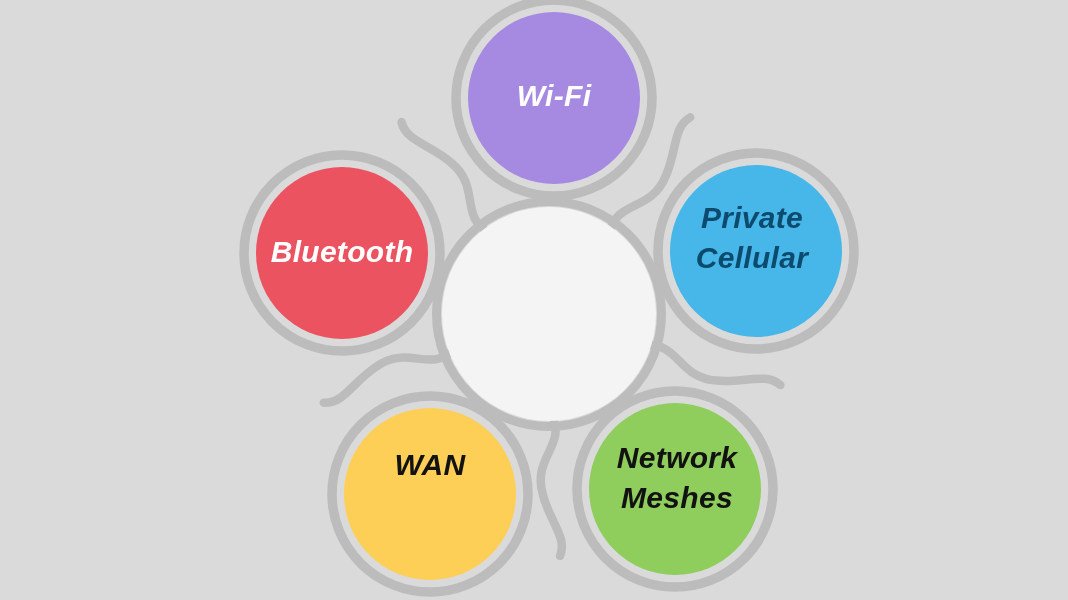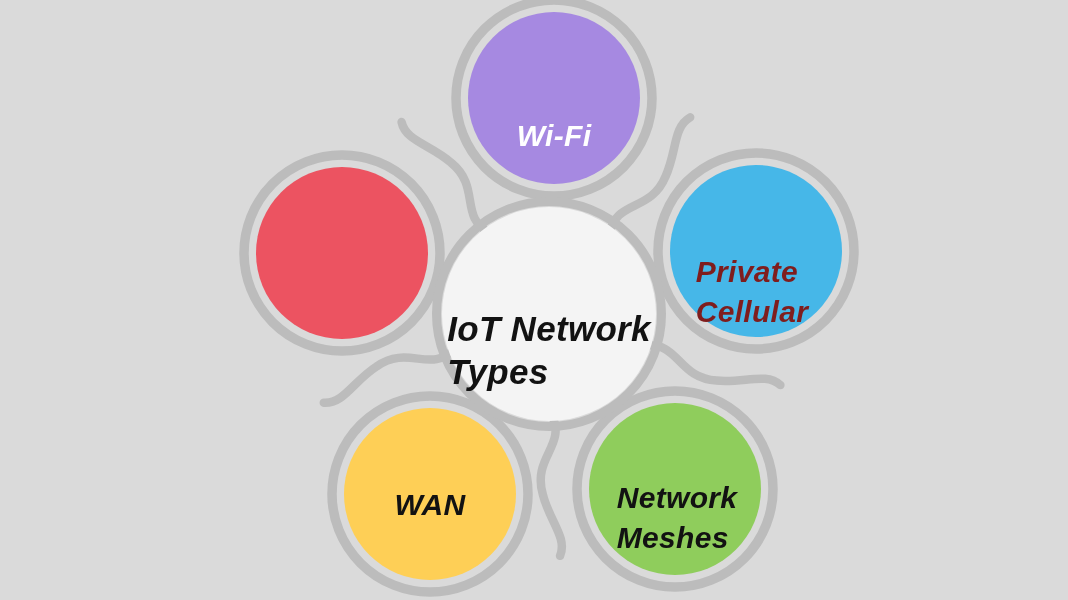--- a/index.html
+++ b/index.html
@@ -34,24 +34,24 @@
   }
   .center-ring {
     fill: none;
     stroke-width: 9;
   }
   .label {
     position: absolute;
     transform: translate(-50%, -50%);
     font-style: italic;
     font-weight: 700;
+    text-align: center;
     white-space: pre-line;
     letter-spacing: 0.3px;
     user-select: none;
-    margin-top: 40px;
   }
   .label-node {
     font-size: 30px;
     line-height: 1.32;
   }
   .label-center {
     font-size: 35px;
     line-height: 1.24;
   }
 </style>
@@ -83,26 +83,25 @@
 
     <g>
       <circle cx="554" cy="98" r="86" fill="#a689e1"></circle>
       <circle cx="342" cy="253" r="86" fill="#ec5361"></circle>
       <circle cx="756" cy="251" r="86" fill="#46b7e8"></circle>
       <circle cx="430" cy="494" r="86" fill="#fecf56"></circle>
       <circle cx="675" cy="489" r="86" fill="#8fcd5c"></circle>
     </g>
   </svg>
 
-  <div class="label label-center" style="left: 549px; top: 310px; color: rgb(18, 18, 18);">IoT Network
-Types</div>
 
   <div class="label label-node" style="left: 554px; top: 96px; color: rgb(255, 255, 255);">Wi-Fi</div>
 
+  <div class="label label-node" style="left: 342px; top: 252px; color: rgb(255, 255, 255);">Bluetooth</div>
 
-  <div class="label label-node" style="left: 752px; top: 252px; color: #7f1d1d;">Private
+  <div class="label label-node" style="left: 752px; top: 238px; color: #0c4a6e;">Private
 Cellular</div>
 
   <div class="label label-node" style="left: 430px; top: 465px; color: rgb(18, 18, 18);">WAN</div>
 
   <div class="label label-node" style="left: 677px; top: 478px; color: rgb(18, 18, 18);">Network
 Meshes</div>
 </div>
 
 </body></html>

